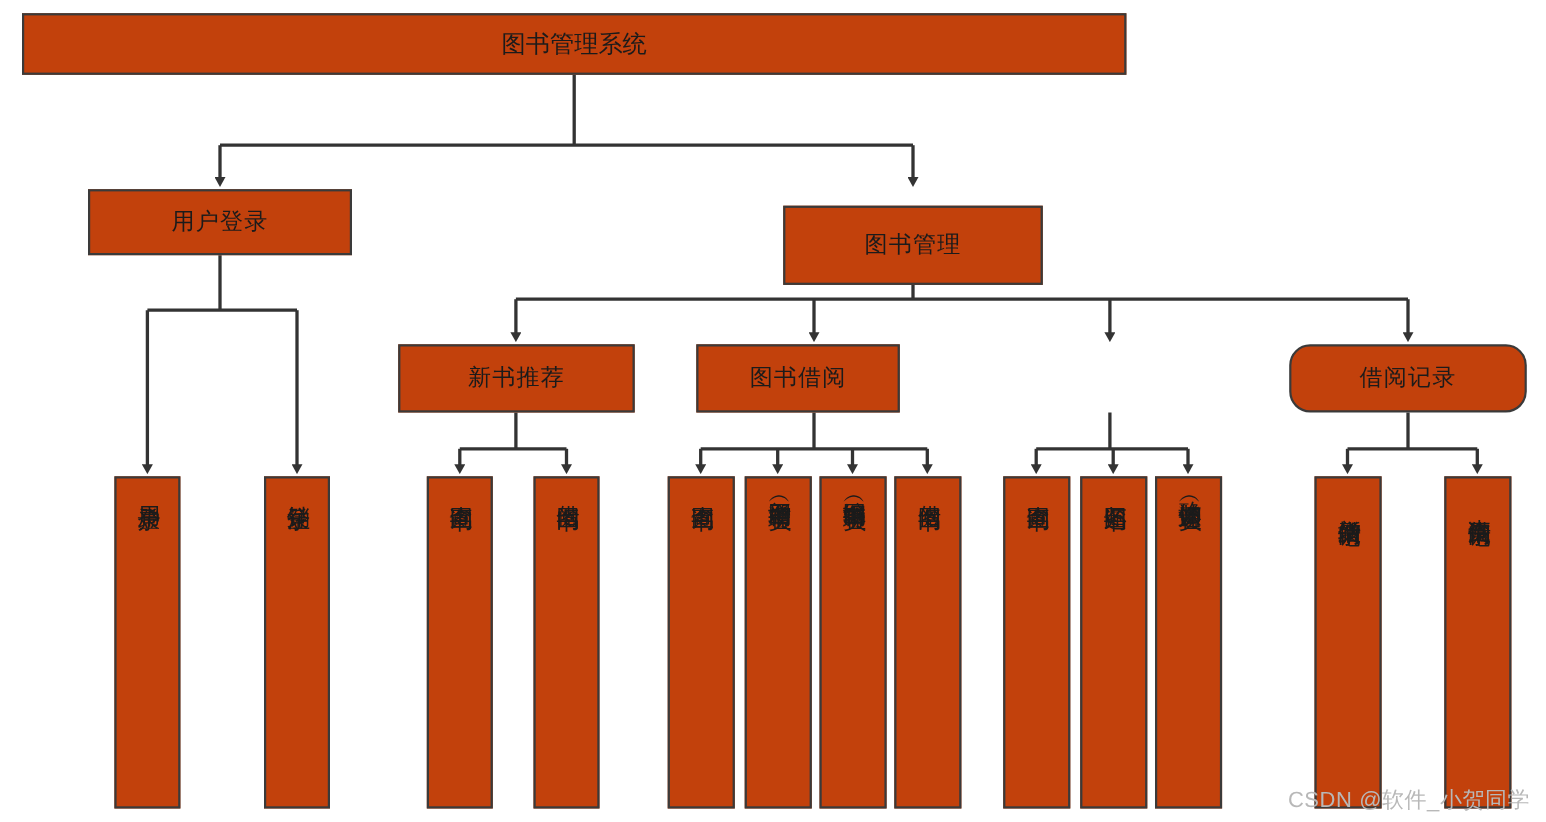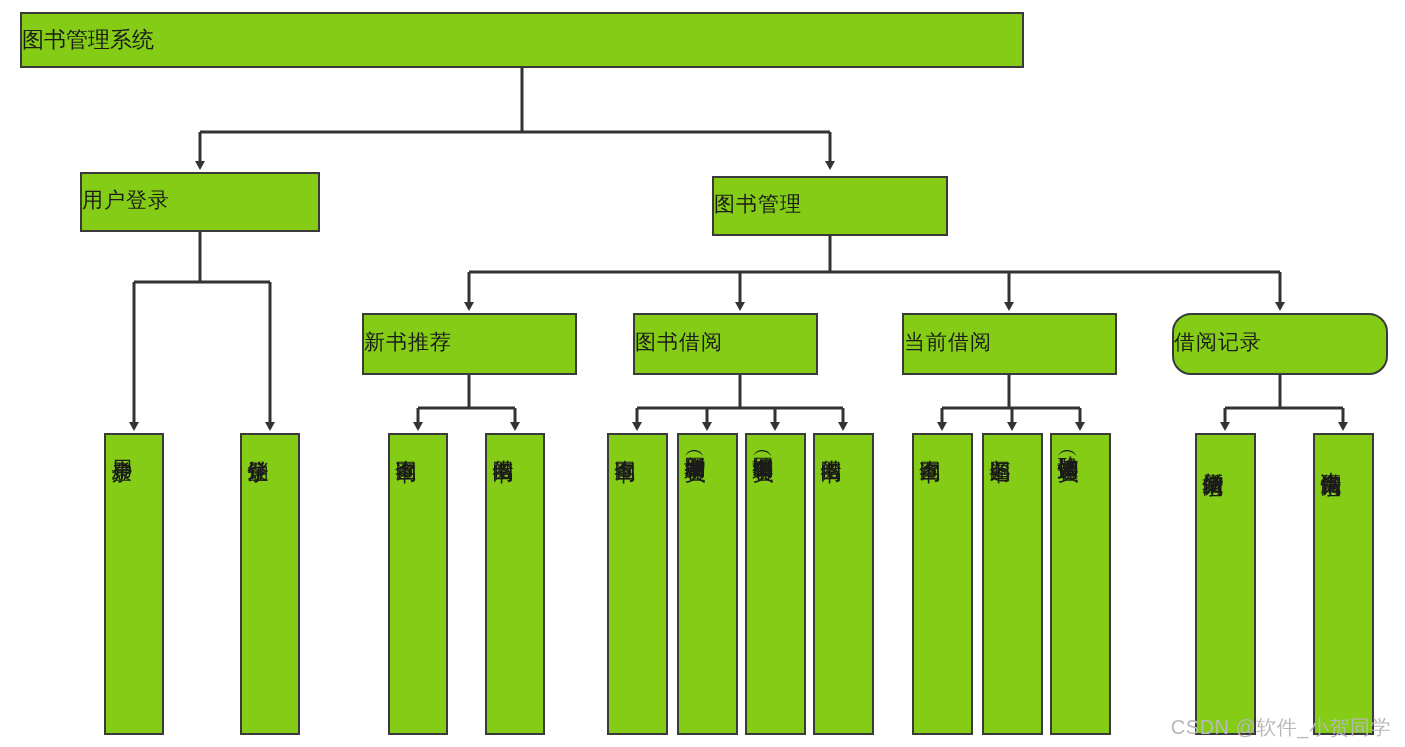--- a/index.html
+++ b/index.html
@@ -14,26 +14,25 @@
     position: relative;
     width: 1405px;
     height: 747px;
     background: #ffffff;
     overflow: hidden;
   }
   .node {
     position: absolute;
     box-sizing: border-box;
     border: 2.5px solid #3a3a3a;
-    background: #84cc16;
+    background: #c2410c;
     display: flex;
     align-items: center;
-    justify-content: flex-start;
+    justify-content: center;
     color: #1b1b1b;
-    font-family: Liberation Mono, monospace;
   }
   .node.h {
     font-size: 21px;
     letter-spacing: 1px;
     line-height: 1.2;
   }
   .node.root {
     font-size: 22px;
   }
   .node.leaf {
@@ -123,32 +122,29 @@
     </g>
   </svg>
 
   <div class="node root" style="left:20px;top:12px;width:1004px;height:56px;">
     <span>图书管理系统</span>
   </div>
 
   <div class="node h" style="left:80px;top:172px;width:240px;height:60px;">
     <span>用户登录</span>
   </div>
-  <div class="node h" style="left:712px;top:176px;width:236px;height:60px;">
+  <div class="node h" style="left:712px;top:187px;width:236px;height:72px;">
     <span>图书管理</span>
   </div>
 
   <div class="node h" style="left:362px;top:313px;width:215px;height:62px;">
     <span>新书推荐</span>
   </div>
   <div class="node h" style="left:633px;top:313px;width:185px;height:62px;">
     <span>图书借阅</span>
-  </div>
-  <div class="node h" style="left:902px;top:313px;width:215px;height:62px;">
-    <span>当前借阅</span>
   </div>
   <div class="node h" style="left:1172px;top:313px;width:216px;height:62px;border-radius:19px;">
     <span>借阅记录</span>
   </div>
 
   <div class="node leaf" style="left:104px;top:433px;width:60px;height:302px;">
     <span class="vtext">用户登录</span>
   </div>
   <div class="node leaf" style="left:240px;top:433px;width:60px;height:302px;">
     <span class="vtext">注销登录</span>

